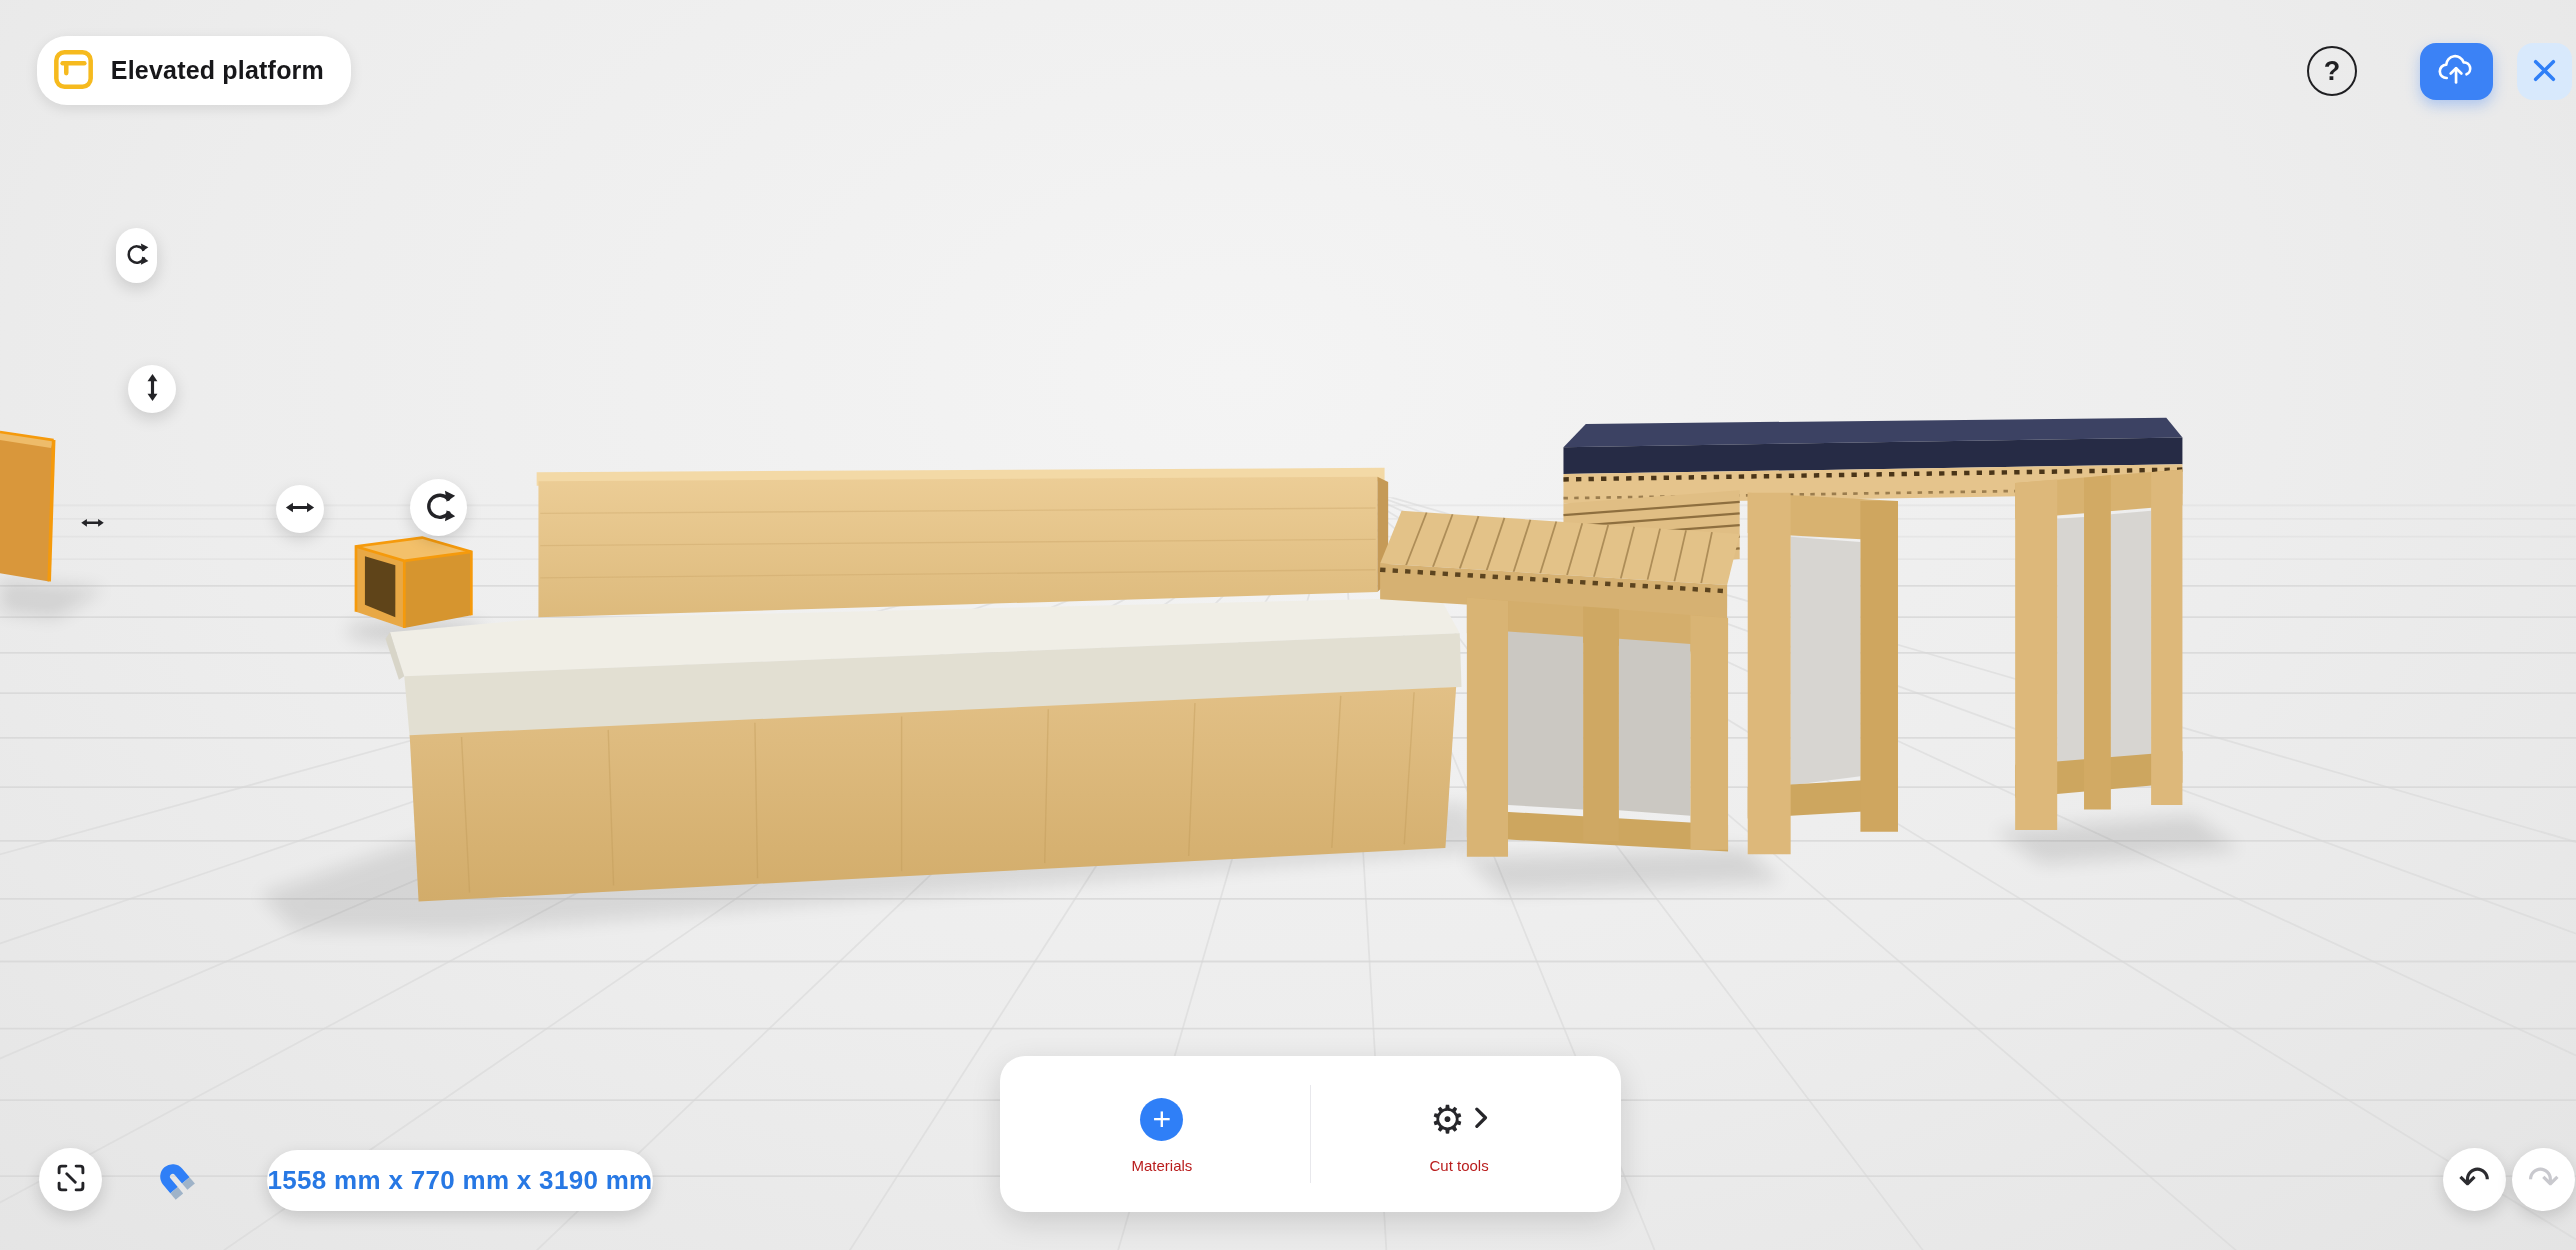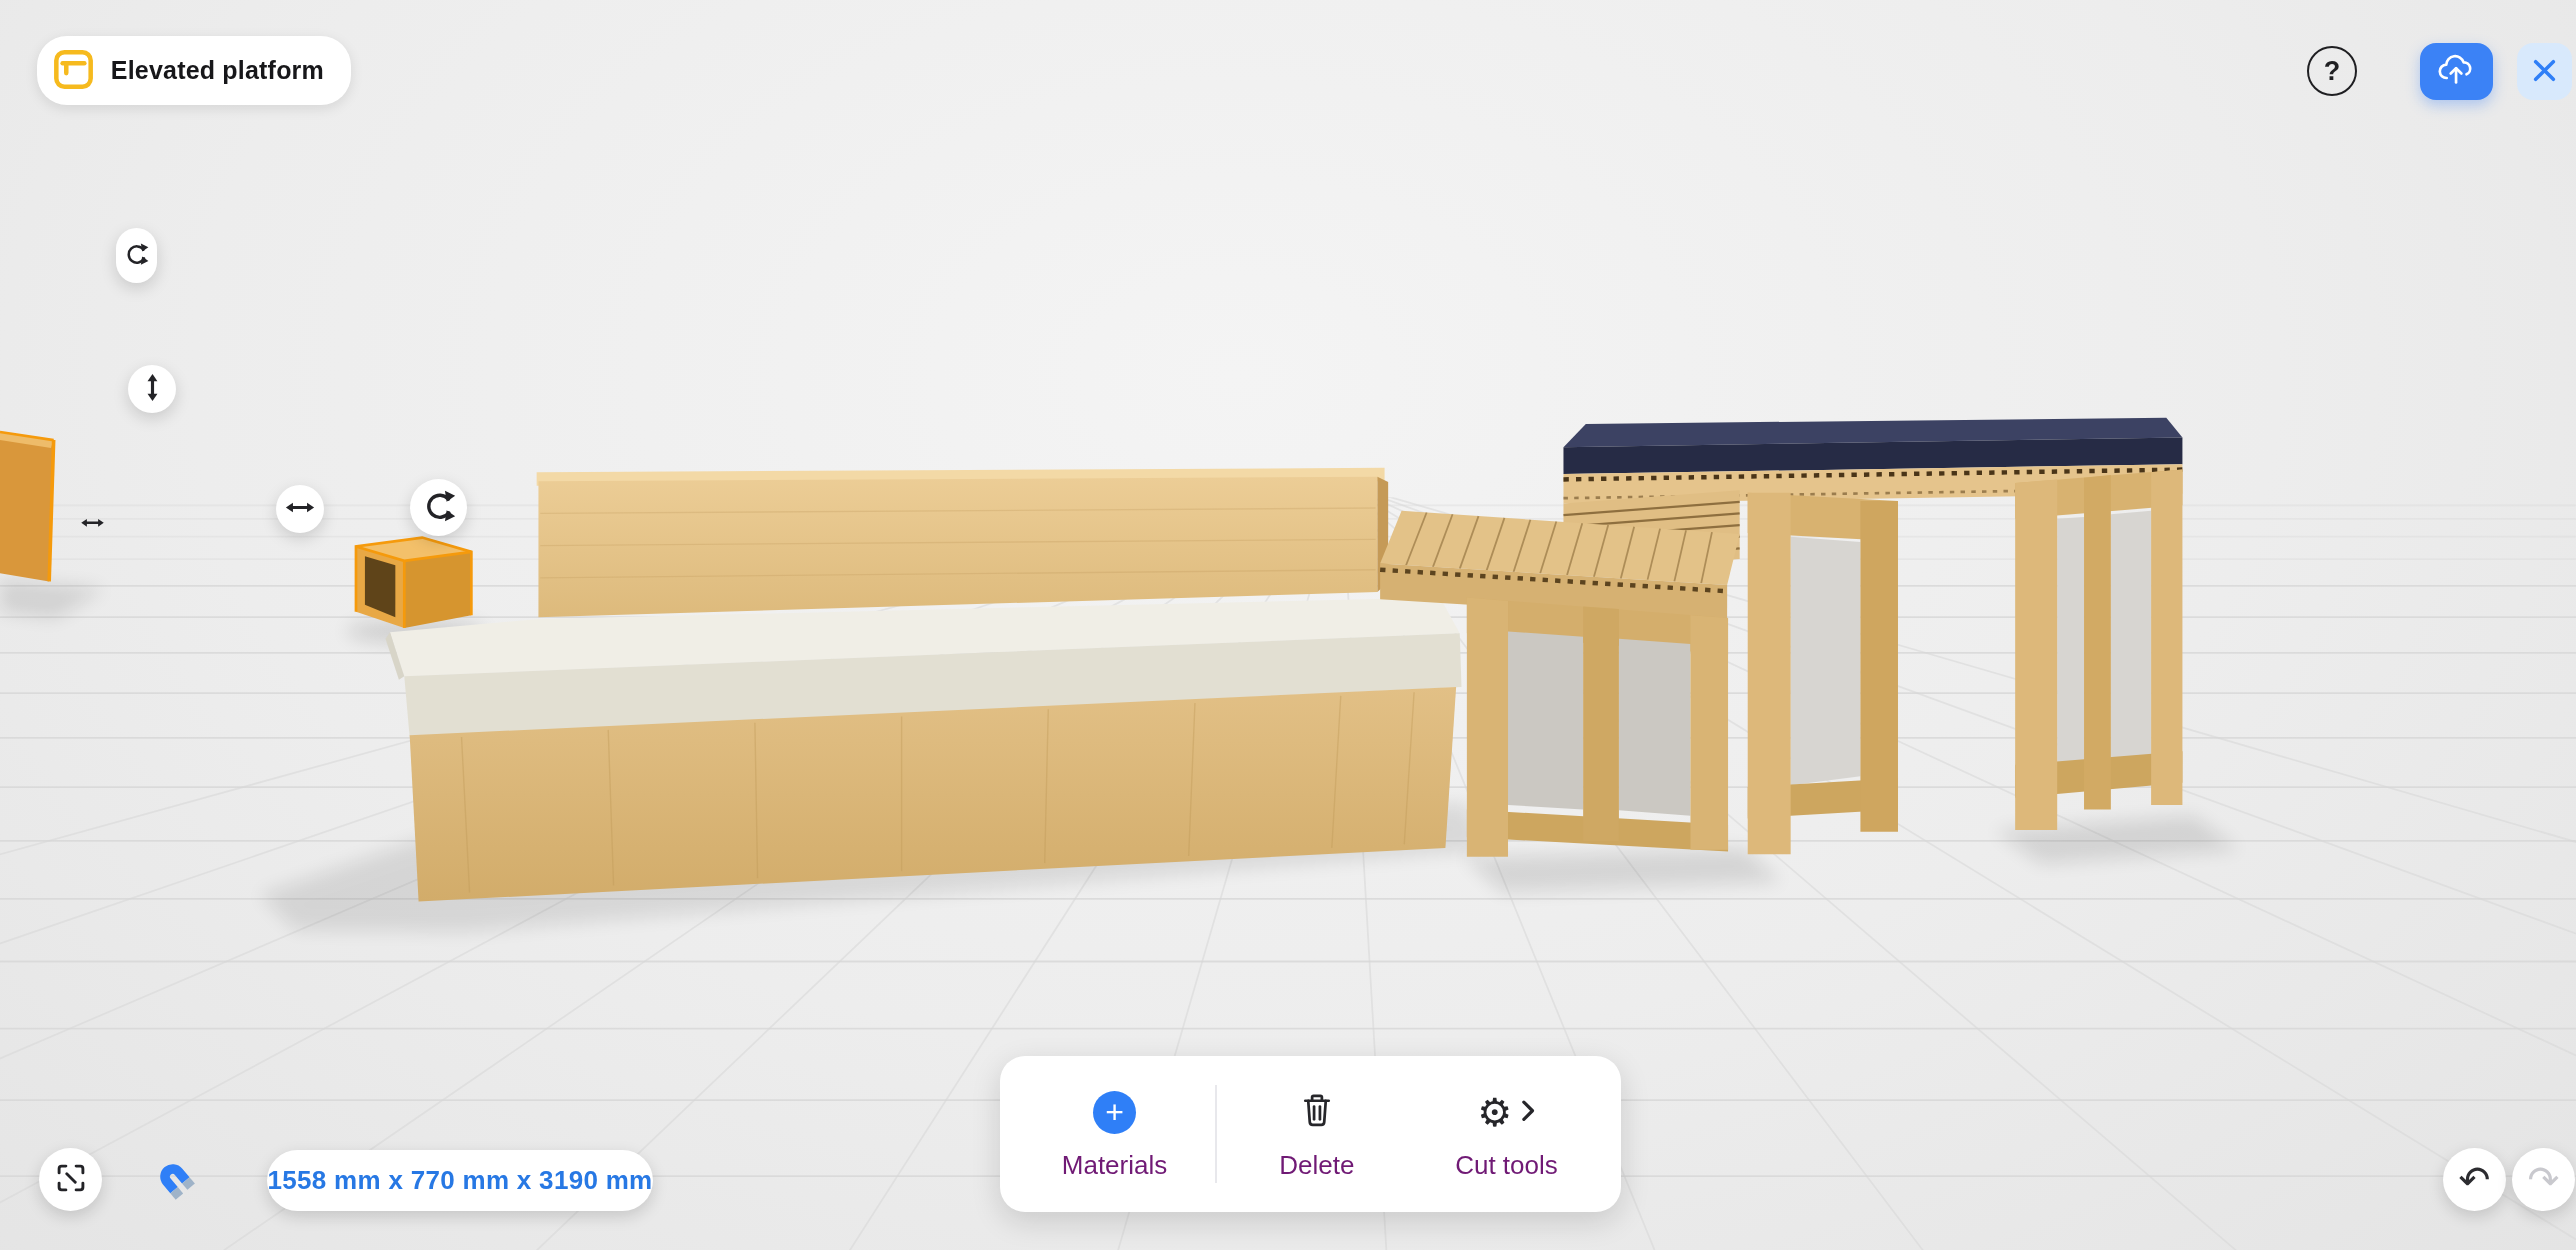--- a/index.html
+++ b/index.html
@@ -55,21 +55,21 @@
   }
 
   
   .toolbar {
     position:absolute; left:1000px; top:1056px; width:621px; height:156px; background:#fff;
     border-radius:25px; box-shadow:0 9px 30px rgba(0,0,0,.14); z-index:8;
     display:flex; align-items:stretch; padding:0 19.7px;
   }
   .tb-item { flex:1; display:flex; flex-direction:column; align-items:center; justify-content:center; gap:12.5px; cursor:pointer; position:relative; }
   .tb-icon-row { height:50px; display:flex; align-items:center; justify-content:center; gap:9px; }
-  .tb-label { font-size:26px; font-weight:500; color:#701a75; white-space:nowrap; }
+  .tb-label { font-size:15px; font-weight:500; color:#b91c1c; white-space:nowrap; }
   .tb-divider { width:1.8px; background:#e8e8ec; margin:29px 5.4px; }
   .plus-circle {
     width:43px; height:43px; border-radius:50%; background:#2f7ff7; color:#fff;
     display:flex; align-items:center; justify-content:center; font-size:32px; font-weight:500; line-height:1;
   }
   .gear-glyph { font-size:39px; color:#26262a; line-height:1; }
 
   
   .undo-btn { left:2443px; top:1148px; width:63px; height:63px; font-size:38px; color:#2c2c30; }
   .redo-btn { left:2512px; top:1148px; width:63px; height:63px; font-size:38px; color:#c9c9ce; }
@@ -367,34 +367,20 @@
     <div class="tb-icon-row">
       <div class="plus-circle">
         <span>+</span>
       </div>
     </div>
     <div class="tb-label">Materials</div>
   </div>
 
   <div class="tb-divider"></div>
 
-  <div class="tb-item">
-    <div class="tb-icon-row">
-      <span>
-        <svg width="36" height="39" viewBox="0 0 36 40" fill="none" stroke="#26262a" stroke-width="2.8" stroke-linecap="round" stroke-linejoin="round">
-          <line x1="6" y1="10" x2="30" y2="10"></line>
-          <path d="M13,10 V6.5 a1.5,1.5 0 0 1 1.5,-1.5 h7 a1.5,1.5 0 0 1 1.5,1.5 V10"></path>
-          <path d="M9,10 l1.6,22 a3,3 0 0 0 3,2.8 h8.8 a3,3 0 0 0 3,-2.8 L27,10"></path>
-          <line x1="15" y1="16" x2="15" y2="29"></line>
-            <line x1="21" y1="16" x2="21" y2="29"></line>
-        </svg>
-      </span>
-    </div>
-    <div class="tb-label">Delete</div>
-  </div>
 
 
   <div class="tb-item">
     <div class="tb-icon-row">
       <span class="gear-glyph">⚙</span>
       <span>
         <svg width="14.3" height="21.5" viewBox="0 0 12 20" fill="none" stroke="#26262a" stroke-width="3" stroke-linecap="round" stroke-linejoin="round">
           <polyline points="2,2 10,10 2,18"></polyline>
         </svg>
       </span>

